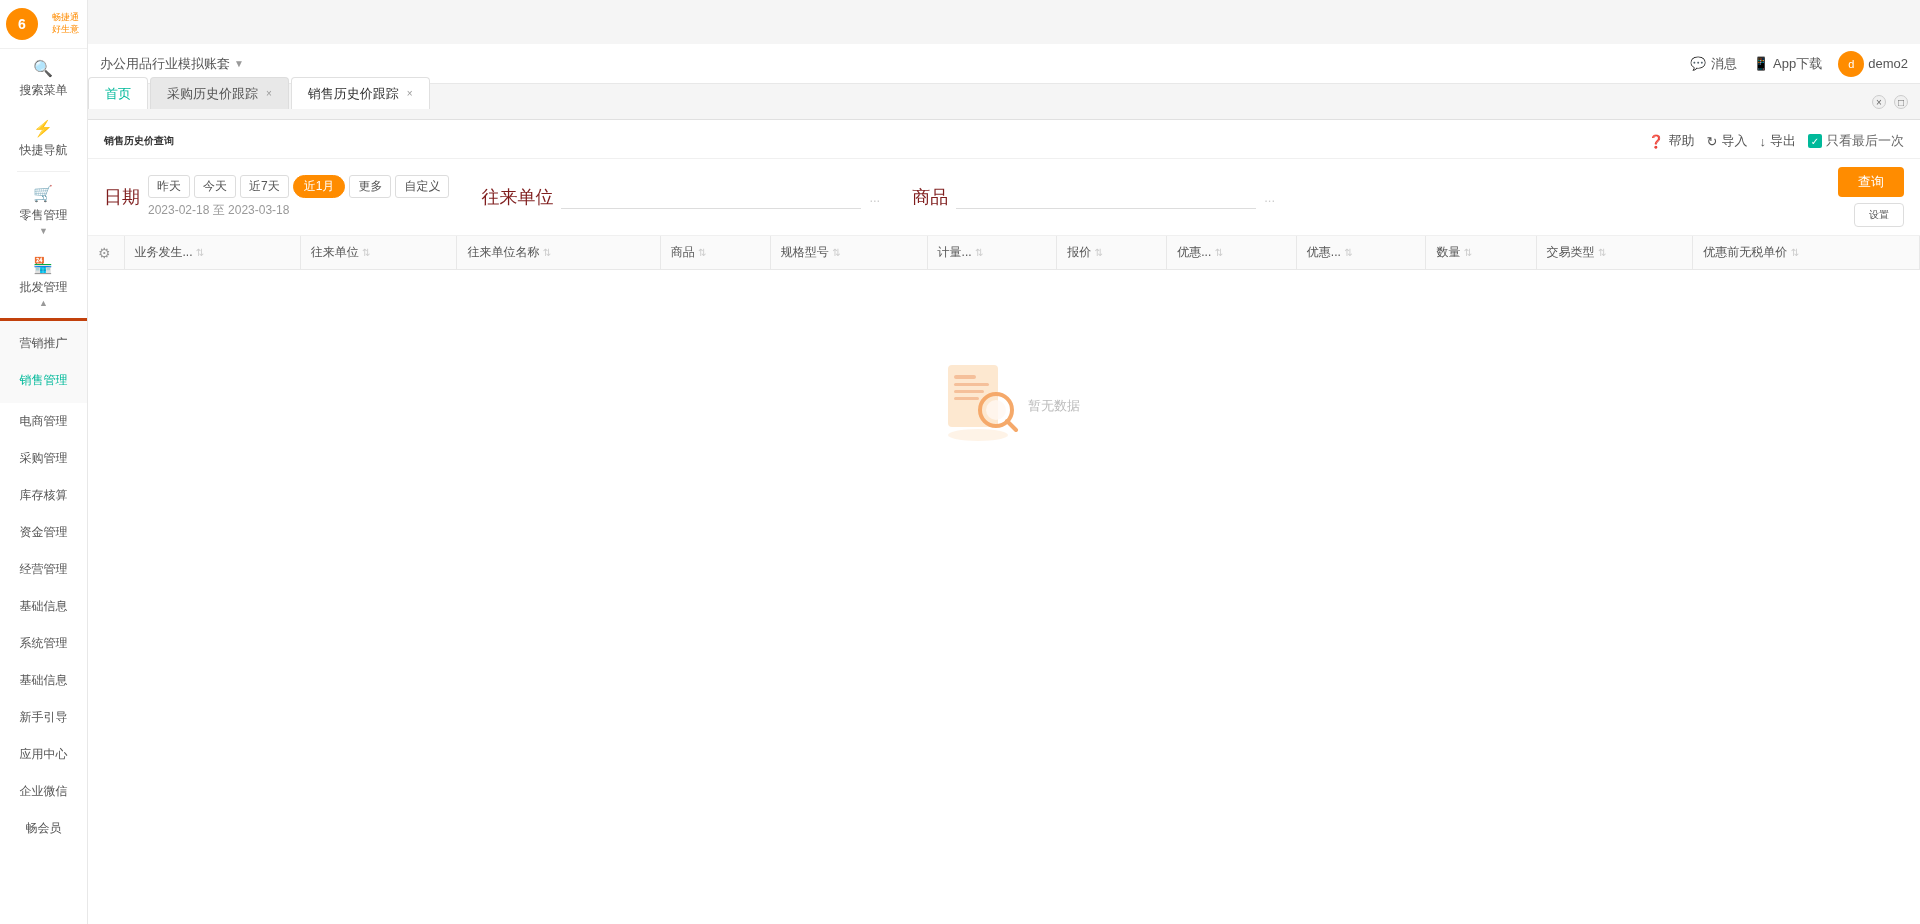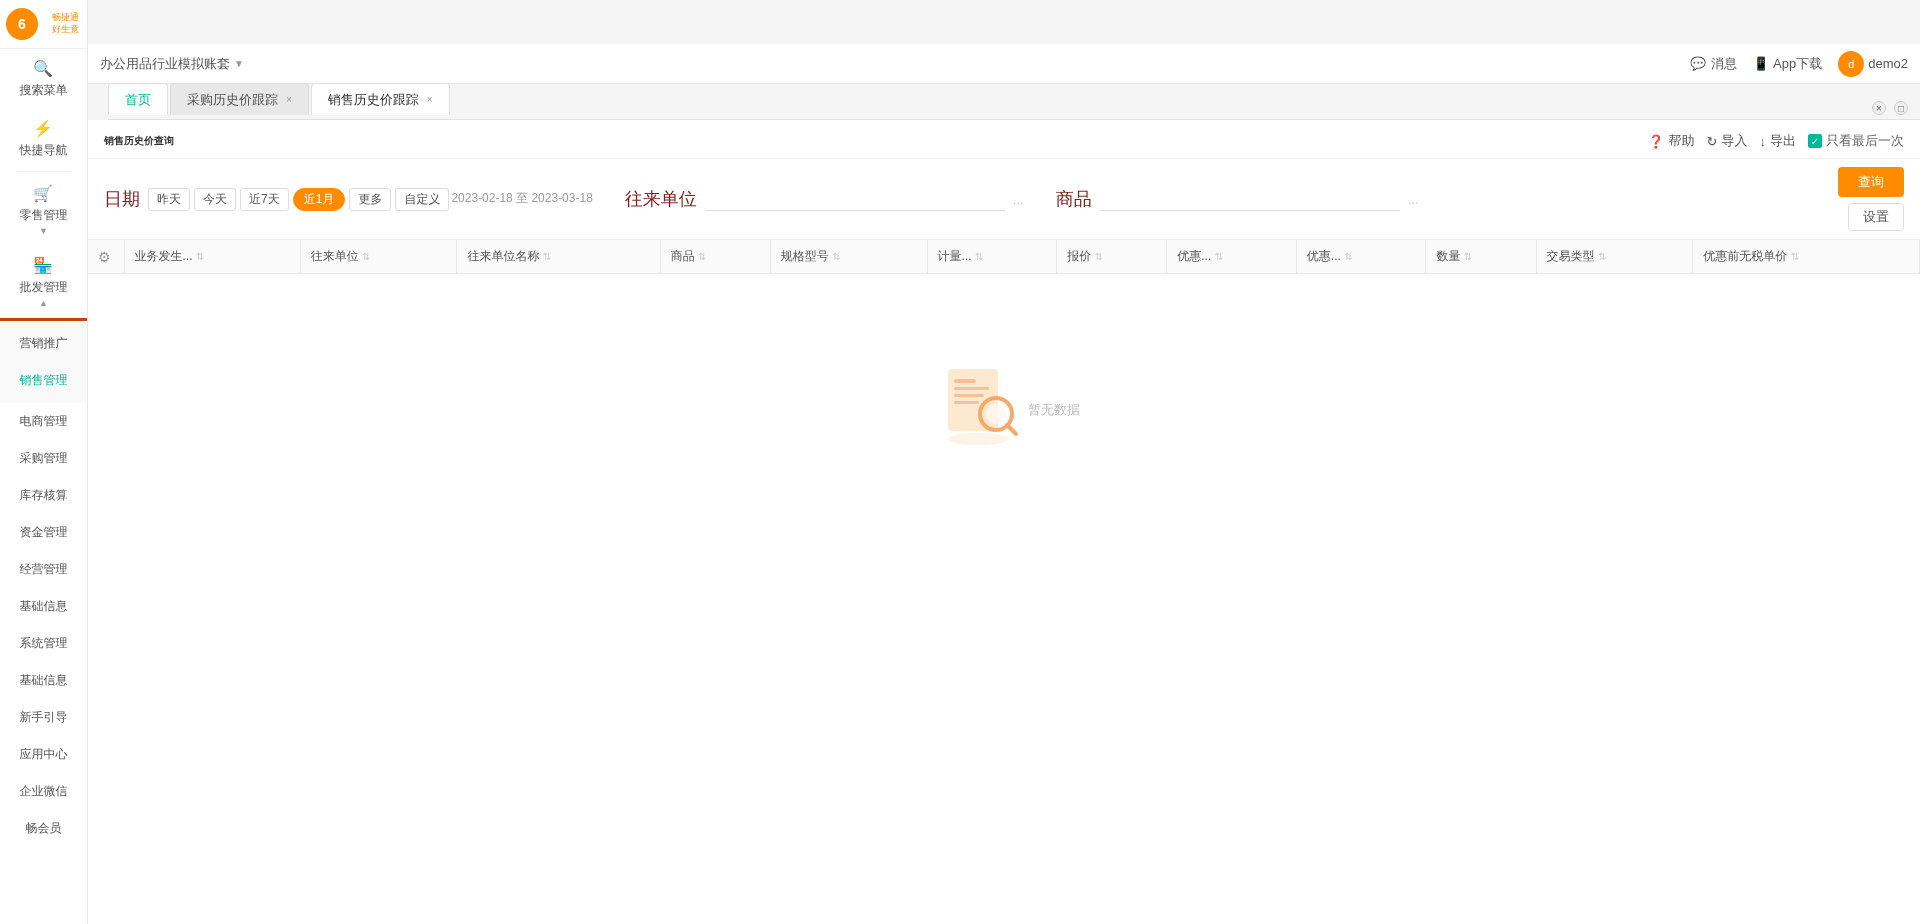--- a/index.html
+++ b/index.html
@@ -20,21 +20,21 @@
 
     
     .top-header { height: 40px; background: #fff; border-bottom: 1px solid #e8e8e8; display: flex; align-items: center; justify-content: space-between; padding: 0 12px; flex-shrink: 0; margin-top: 44px; }
     .app-selector { display: flex; align-items: center; gap: 4px; color: #555; font-size: 13px; cursor: pointer; }
     .app-selector .chevron { font-size: 10px; color: #999; }
     .top-header-right { display: flex; align-items: center; gap: 16px; color: #666; font-size: 13px; }
     .top-header-btn { display: flex; align-items: center; gap: 4px; cursor: pointer; color: #555; }
     .user-avatar { width: 26px; height: 26px; border-radius: 50%; background: #ff8c00; display: flex; align-items: center; justify-content: center; color: white; font-size: 11px; }
 
     
-    .tab-bar { height: 36px; background: #f5f5f5; display: flex; align-items: flex-end; padding: 0 0 4px 0; border-bottom: 1px solid #e0e0e0; flex-shrink: 0; margin-left: 20px; }
+    .tab-bar { height: 36px; background: #f5f5f5; display: flex; align-items: flex-end; padding: 0 0 10px 0; border-bottom: 1px solid #e0e0e0; flex-shrink: 0; }
     .tab { height: 32px; padding: 0 16px; display: flex; align-items: center; gap: 6px; cursor: pointer; font-size: 13px; color: #555; background: #e8e8e8; border-radius: 4px 4px 0 0; margin-right: 2px; border: 1px solid #ddd; border-bottom: none; }
     .tab.home { background: #fff; color: #00b99a; border-color: #e0e0e0; }
     .tab.active { background: #fff; color: #333; border-color: #e0e0e0; align-items: center; }
     .tab .close-btn { font-size: 10px; color: #999; cursor: pointer; margin-left: 2px; }
 
     
     .page-content { flex: 1; background: #fff; overflow: auto; padding: 0; }
 
     
     .page-header { padding: 12px 16px 8px 16px; display: flex; align-items: center; justify-content: space-between; border-bottom: 1px solid #f0f0f0; }
@@ -44,39 +44,39 @@
     .checkbox-label { display: flex; align-items: center; gap: 4px; }
     .checkbox-teal { width: 14px; height: 14px; background: #00b99a; border-radius: 2px; display: flex; align-items: center; justify-content: center; color: white; font-size: 10px; }
     .filter-label { color: #7f1d1d; font-size: 18px; white-space: nowrap; }
     .date-buttons { display: flex; align-items: center; gap: 4px; }
     .date-btn { padding: 2px 8px; border: 1px solid #ddd; border-radius: 3px; cursor: pointer; font-size: 12px; color: #555; background: #fff; }
     .date-btn.active { background: #ff8c00; color: white; border-color: #ff8c00; border-radius: 12px; padding: 2px 10px; }
     .date-range { color: #999; font-size: 12px; margin-top: 2px; }
     .filter-input { border: none; border-bottom: 1px solid #ddd; padding: 4px 6px; font-size: 13px; color: #333; outline: none; min-width: 200px; background: transparent; }
     .filter-dots { color: #ccc; cursor: pointer; }
     .btn-query { background: #ff8c00; color: white; border: none; padding: 6px 20px; border-radius: 4px; cursor: pointer; font-size: 13px; }
-    .btn-settings { background: #fff; color: #555; border: 1px solid #ddd; padding: 4px 14px; border-radius: 4px; cursor: pointer; font-size: 13px; }
+    .btn-settings { background: #fff; color: #555; border: 1px solid #ddd; padding: 4px 14px; border-radius: 4px; cursor: pointer; font-size: 10px; }
 
     
     .data-table { width: 100%; border-collapse: collapse; font-size: 12px; }
     .data-table th { background: #fafafa; border-bottom: 1px solid #e8e8e8; border-right: 1px solid #e8e8e8; padding: 8px 10px; color: #555; font-weight: normal; text-align: left; white-space: nowrap; position: relative; cursor: pointer; user-select: none; }
     .data-table th .sort-icon { font-size: 10px; color: #ccc; }
     .table-settings-col { width: 36px; text-align: center; }
     .settings-icon { color: #999; cursor: pointer; font-size: 14px; }
 
     
     .empty-state { display: flex; flex-direction: row; align-items: center; justify-content: center; padding: 80px 0; color: #ccc; }
     .empty-icon { width: 100px; height: 100px; margin-bottom: 12px; position: relative; }
     .empty-text { font-size: 13px; color: #bbb; }
 
     
     .window-controls { display: flex; align-items: center; gap: 8px; }
     .win-btn { width: 14px; height: 14px; border-radius: 50%; cursor: pointer; display: flex; align-items: center; justify-content: center; font-size: 10px; color: #666; border: 1px solid #ccc; background: #f0f0f0; }
 
-    .filter-date-section { display: flex; flex-direction: row; gap: 2px; }
+    .filter-date-section { display: flex; flex-direction: column; gap: 2px; }
 
     .two-row-filter { padding: 8px 16px; display: flex; flex-direction: column; gap: 6px; border-bottom: 1px solid #f0f0f0; }
     .filter-row { display: flex; align-items: center; gap: 8px; }
   </style>
 </head>
 <body>
 
 <div class="sidebar">
   <div class="sidebar-logo">
     <div class="sidebar-logo-icon">

